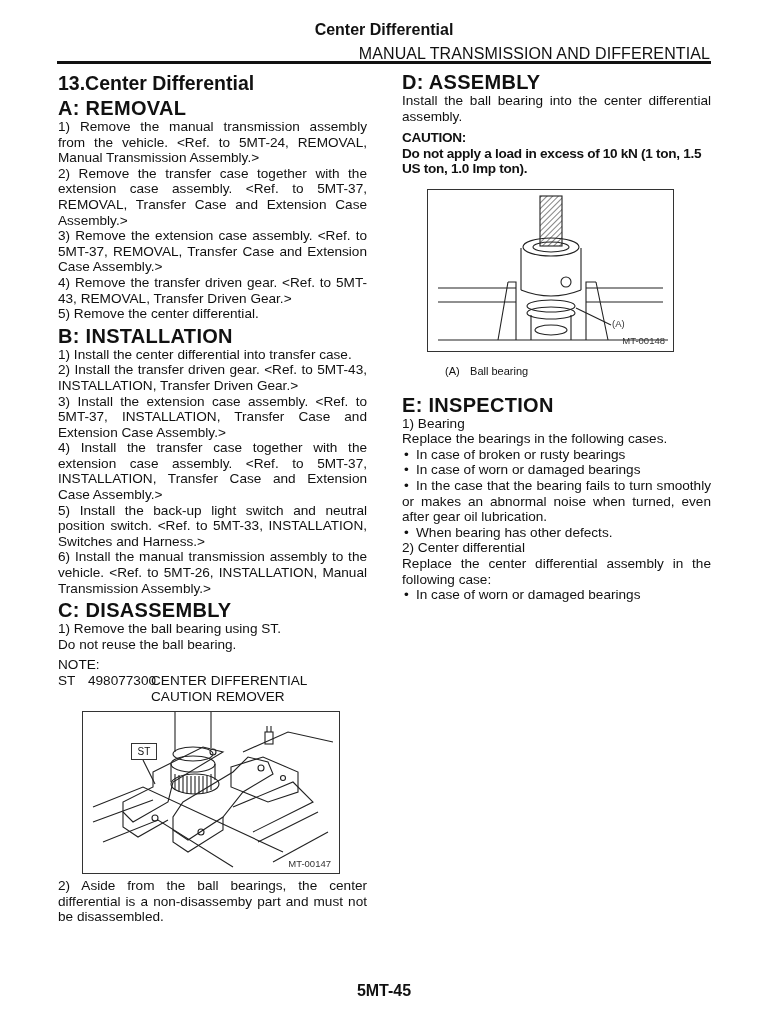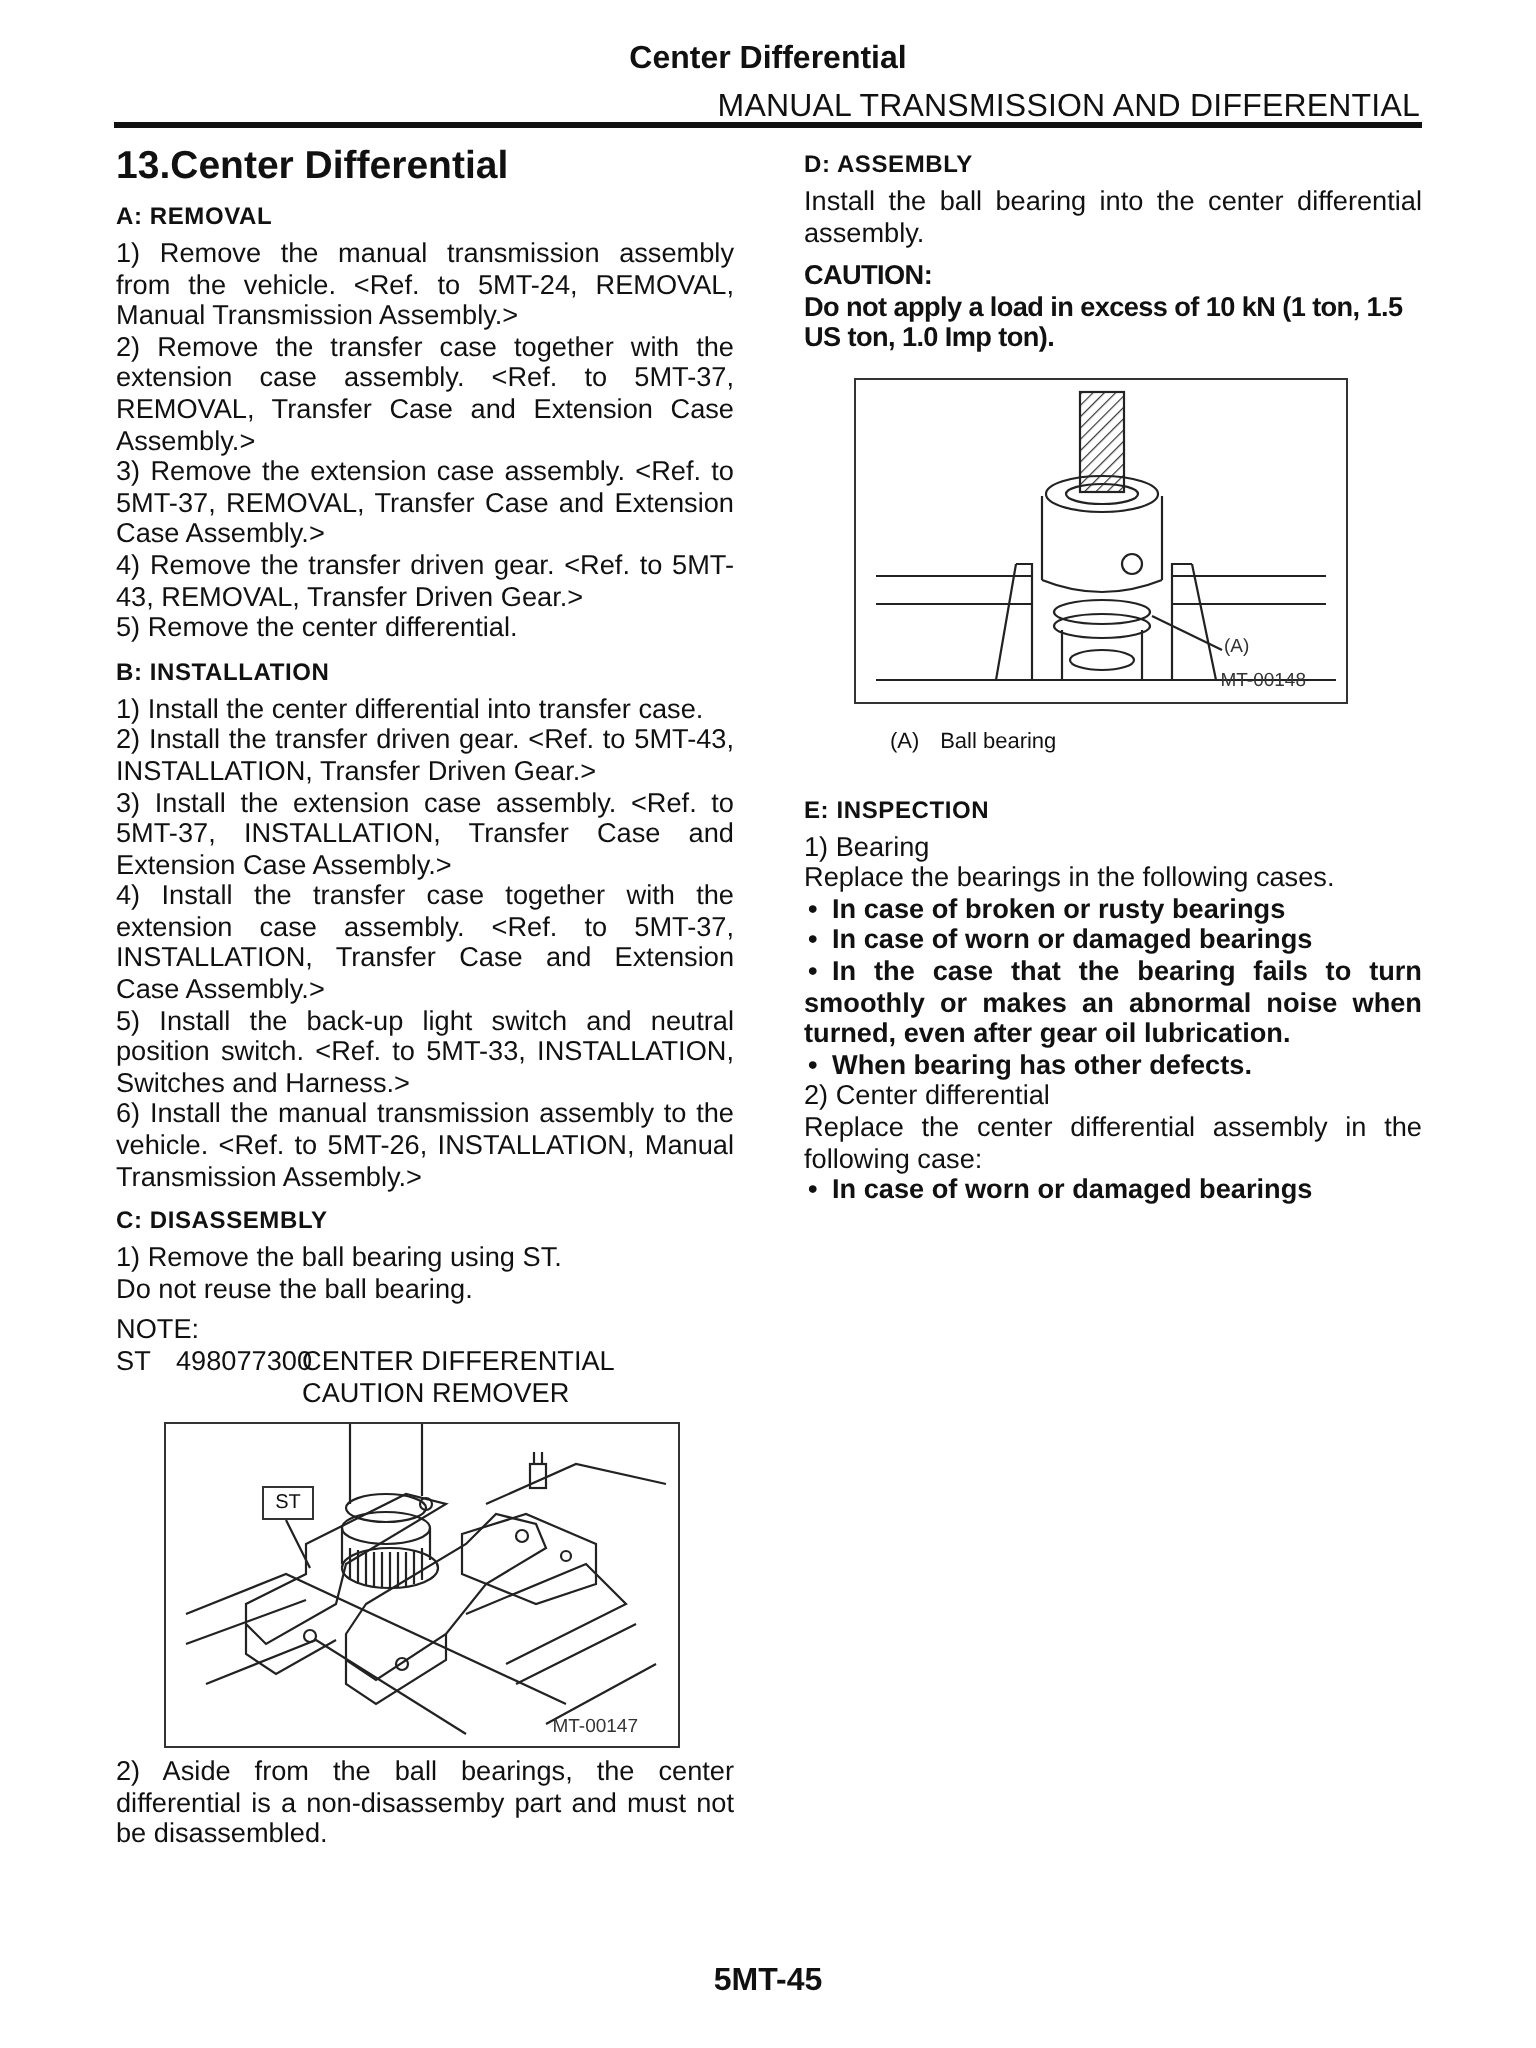--- a/index.html
+++ b/index.html
@@ -6,32 +6,32 @@
   body { width: 768px; height: 1024px; position: relative; overflow: hidden;
          font-family: "Liberation Sans", sans-serif; color: #111; }
   .hdr-title { position: absolute; top: 21px; left: 0; width: 768px; text-align: center;
                font-weight: bold; font-size: 16px; }
   .hdr-sub { position: absolute; top: 45px; right: 58px; font-size: 16px; letter-spacing: 0.1px; }
   .hdr-rule { position: absolute; top: 61px; left: 57px; width: 654px; height: 3px; background: #111; }
   .col { position: absolute; top: 70px; font-size: 13.6px; line-height: 15.6px; }
   .col.left { left: 58px; width: 309px; }
   .col.right { left: 402px; width: 309px; }
   .chap { font-weight: bold; font-size: 19.5px; line-height: 26px; margin: 0; }
-  .sec { font-weight: bold; font-size: 12px; line-height: 20px; margin: 4px 0 1px 0; letter-spacing: 0.3px; }
+  .sec { font-weight: bold; font-size: 20px; line-height: 20px; margin: 4px 0 1px 0; letter-spacing: 0.3px; }
   .p { margin: 0; text-align: justify; }
   .note-label { margin: 5px 0 0 0; }
   .caution { margin: 6px 0 0 0; font-weight: bold; letter-spacing: -0.3px; }
   .st-row { display: flex; margin: 0; }
   .st-row .st { width: 30px; }
   .st-row .num { width: 63px; }
   .fig { position: relative; border: 1.5px solid #333; background: #fff; }
-  .fig .code { position: absolute; right: 20px; bottom: 2px; font-size: 9.5px; color: #333; }
+  .fig .code { position: absolute; right: 8px; bottom: 2px; font-size: 9.5px; color: #333; }
   .legend { font-size: 11px; margin: 12px 0 0 43px; }
   .legend span.k { display: inline-block; width: 22px; }
-  .bullet { margin: 0; padding-left: 0; font-weight: bold; }
+  .bullet { margin: 0; padding-left: 0; }
   .bullet::before { content: "•"; display: inline-block; width: 12px; padding-left: 2px; }
   .footer { position: absolute; top: 982px; left: 0; width: 768px; text-align: center;
             font-weight: bold; font-size: 16px; }
 </style>
 </head>
 <body>
 
 <div class="hdr-title">Center Differential</div>
 <div class="hdr-sub">MANUAL TRANSMISSION AND DIFFERENTIAL</div>
 <div class="hdr-rule"></div>

